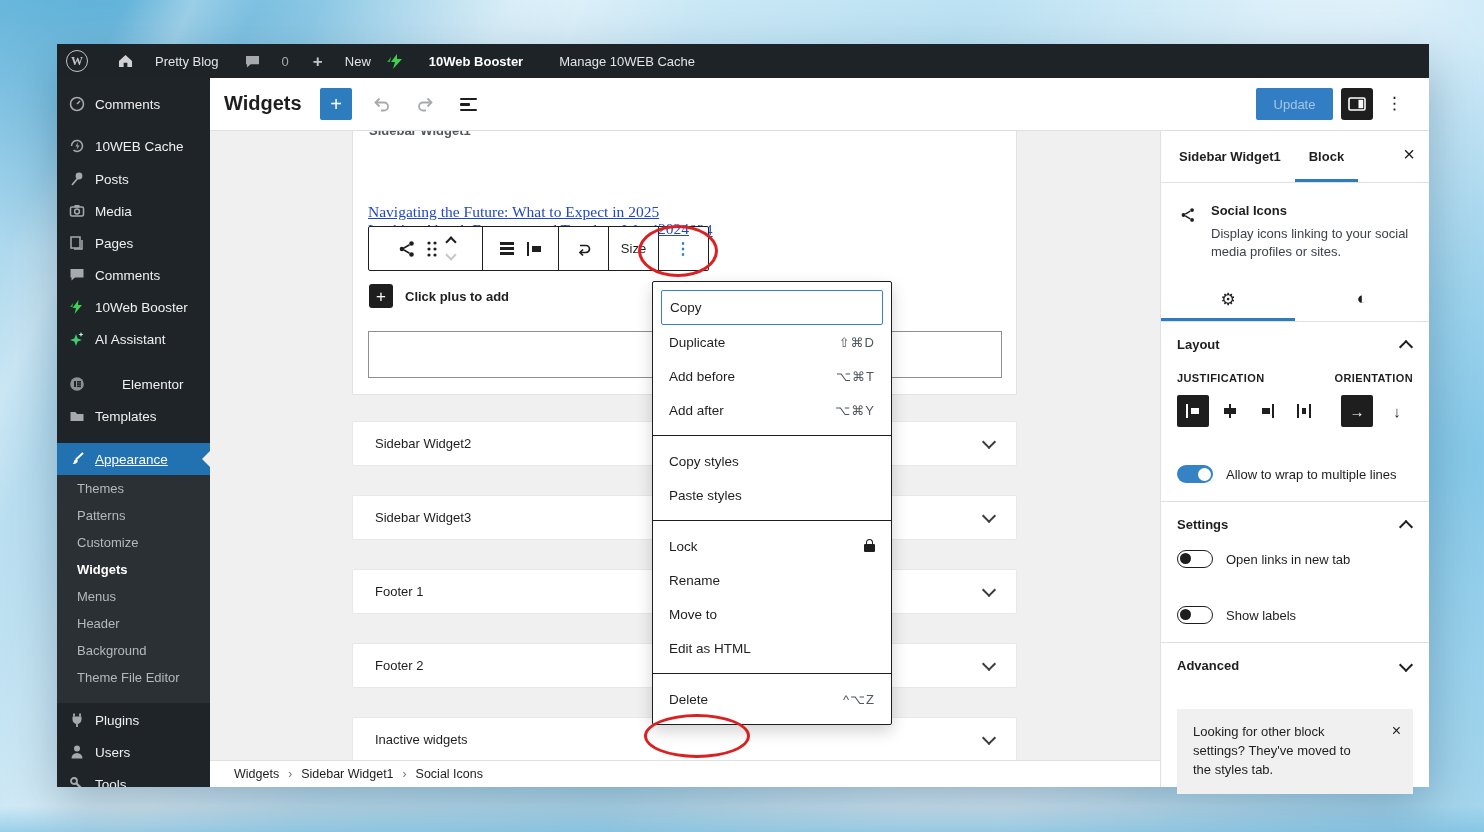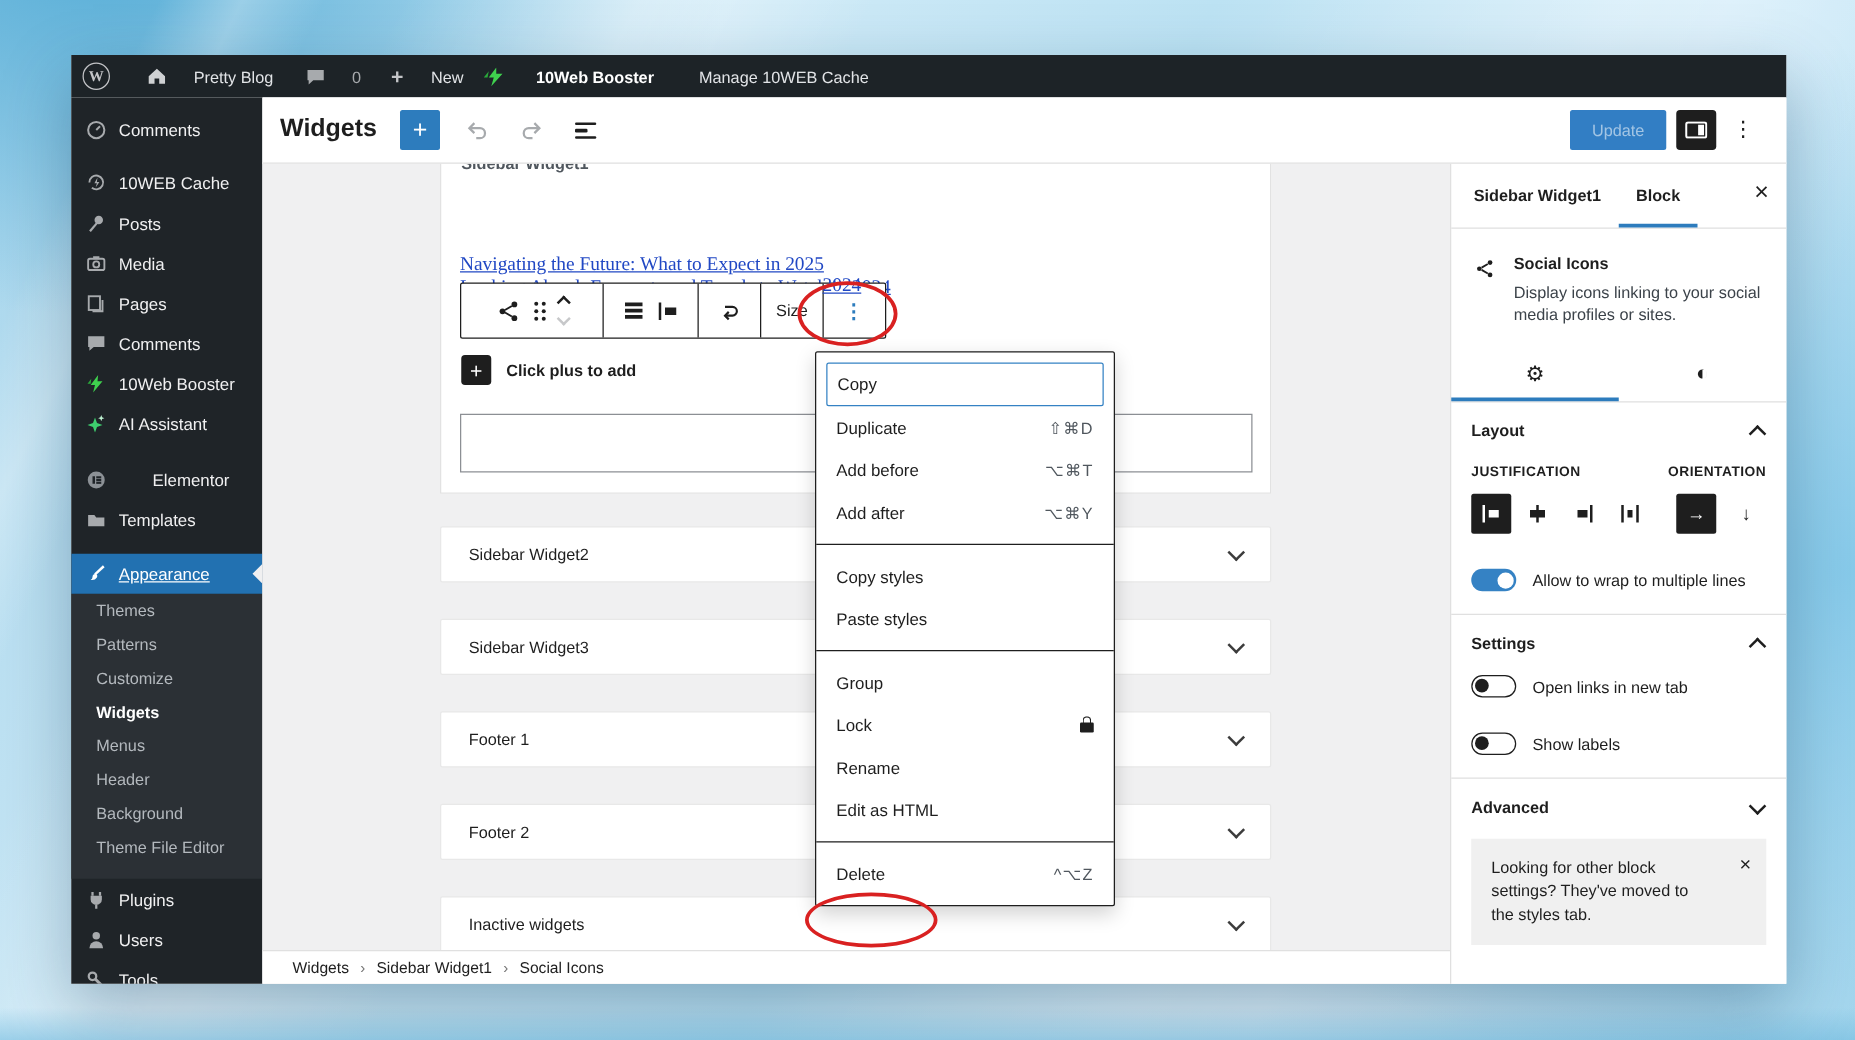--- a/index.html
+++ b/index.html
@@ -143,28 +143,28 @@
   .sqbtn.active{background:#1e1e1e;color:#fff;}
   .jico{position:relative;width:16px;height:16px;display:inline-block;}
   .jico i{position:absolute;background:currentColor;}
   .jl .vb{left:1px;top:1px;width:2.4px;height:14px;}   .jl .rc{left:6px;top:5px;width:8px;height:6px;}
   .jc .vb{left:6.8px;top:1px;width:2.4px;height:14px;} .jc .rc{left:2px;top:5px;width:12px;height:6px;}
   .jr .vb{left:12.6px;top:1px;width:2.4px;height:14px;}.jr .rc{left:3px;top:5px;width:8px;height:6px;}
   .jsb .vb{left:1px;top:1px;width:2.4px;height:14px;}  .jsb .vb2{left:12.6px;top:1px;width:2.4px;height:14px;}
   .jsb .rc{left:6px;top:5px;width:4px;height:6px;}
   .obtns{display:flex;gap:8px;align-items:center;}
   .arrowg{font-size:15px;}
-  .togrow{display:flex;align-items:center;gap:13px;margin-top:28px;font-size:13px;color:#1e1e1e;}
+  .togrow{display:flex;align-items:center;gap:13px;margin-top:38px;font-size:13px;color:#1e1e1e;}
   .togrow.tight{margin-top:18px;}
   .tog{width:36px;height:18px;border-radius:10px;position:relative;flex:0 0 36px;box-sizing:border-box;}
   .tog.on{background:#3582c4;}
   .tog.on::after{content:"";position:absolute;right:2.5px;top:2.5px;width:13px;height:13px;border-radius:50%;background:#fff;}
   .tog.off{background:#fff;border:1.5px solid #1e1e1e;}
   .tog.off::after{content:"";position:absolute;left:2px;top:2px;width:11px;height:11px;border-radius:50%;background:#1e1e1e;}
-  .notice{margin:0 16px;background:#f0f0f0;border-radius:0;padding:14px 34px 14px 16px;position:relative;
+  .notice{margin:18px 16px;background:#f0f0f0;border-radius:0;padding:14px 34px 14px 16px;position:relative;
     font-size:13px;line-height:1.45;color:#1e1e1e;}
   .notice .nclose{position:absolute;right:12px;top:10px;font-size:16px;color:#1e1e1e;}
   .notice .ntext{width:170px;display:block;}
 </style>
 </head>
 <body>
 
 <div class="desktop">
   <div class="streak s1"></div>
   <div class="streak s2"></div>
@@ -467,28 +467,28 @@
             </div>
           <div class="mdiv"></div>
           <div class="mi">
               <span>Copy styles</span>
             </div>
           <div class="mi">
               <span>Paste styles</span>
             </div>
           <div class="mdiv"></div>
           <div class="mi">
-              <span>Group</span>
-            </div>
-          <div class="mi">
               <span>Lock</span>
               <span class="lockico"></span>
             </div>
           <div class="mi">
               <span>Rename</span>
+            </div>
+          <div class="mi">
+              <span>Move to</span>
             </div>
           <div class="mi">
               <span>Edit as HTML</span>
             </div>
           <div class="mdiv"></div>
           <div class="mi">
               <span>Delete</span>
               <span class="sc">^⌥Z</span>
             </div>
         </div>

